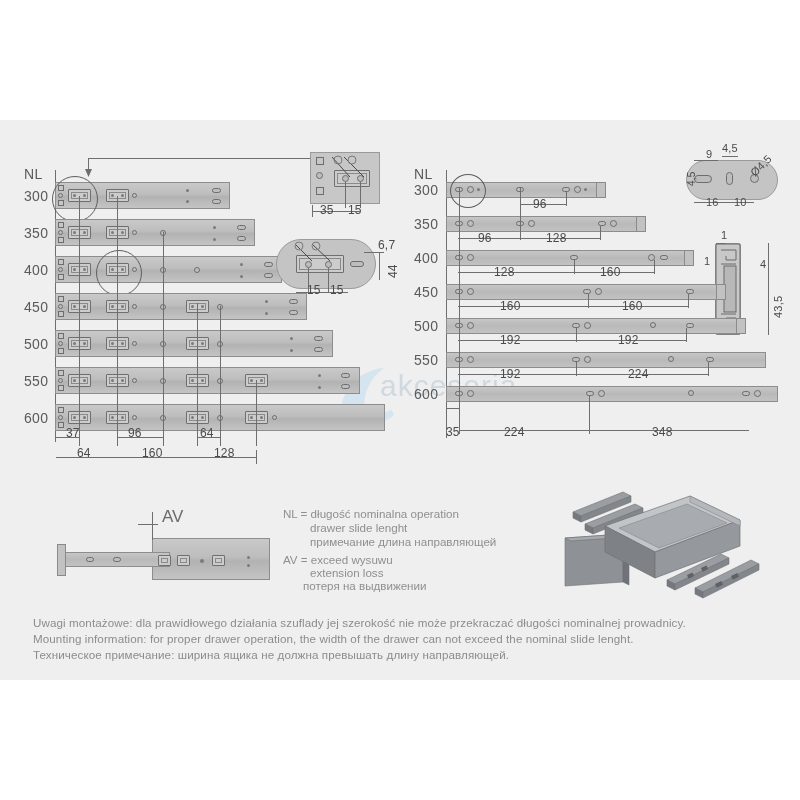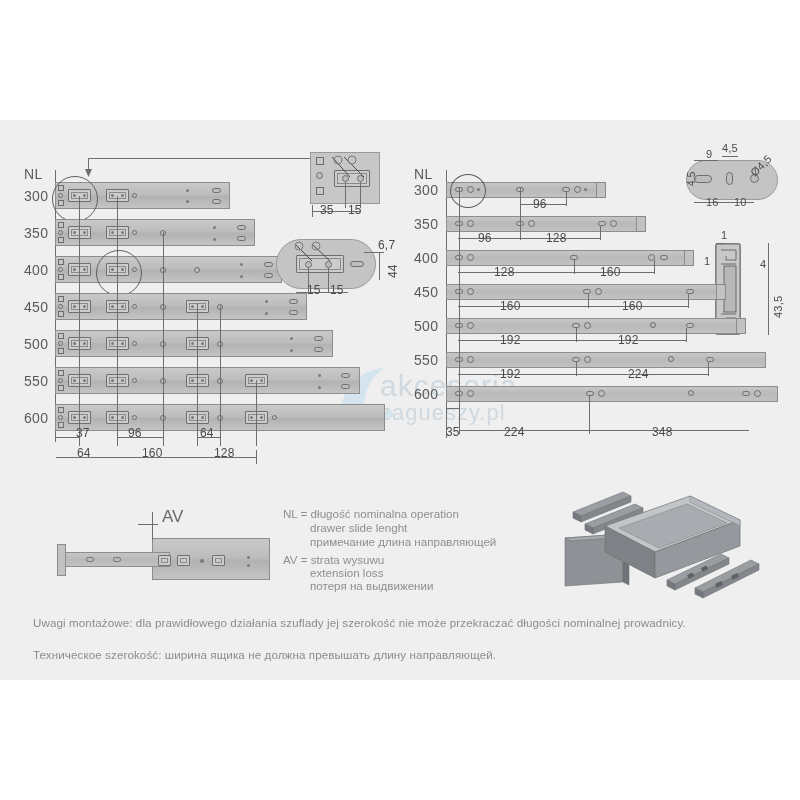--- a/index.html
+++ b/index.html
@@ -51,21 +51,20 @@
 <div id="sheet">
   <div id="canvas"></div>
 
   <div class="wmswoosh" style="left:330px;top:352px;">
     <svg width="120" height="80" viewBox="0 0 120 80">
       <path d="M10 62 C12 36 30 18 54 16 C40 26 34 40 34 56 C34 66 28 72 20 72 C14 72 10 68 10 62Z" fill="#cfe3ef" opacity="0.85"></path>
       <path d="M4 70 C20 76 44 72 60 62" stroke="#cfe3ef" stroke-width="7" fill="none" opacity="0.8" stroke-linecap="round"></path>
     </svg>
   </div>
   <div class="wm" style="left:380px;top:369px;">akcesoria</div>
-  <div class="wm2" style="left:380px;top:400px;">zagueszy.pl</div>
 
 
   <div class="hline" style="left:88px;top:158px;width:246px;"></div>
   <div class="vline" style="left:88px;top:158px;height:12px;"></div>
   <div class="arrow" style="left:84px;top:168px;">
     <svg width="9" height="9">
         <path d="M4.5 9 L1 1 L8 1 Z" fill="#6e6e6e"></path>
       </svg>
   </div>
 
@@ -222,21 +221,21 @@
   <div class="nl-lbl" style="left:24px;top:410px;">600</div>
 
   <div class="vline" style="left:79px;top:196px;height:250px;"></div>
   <div class="vline" style="left:117px;top:196px;height:250px;"></div>
   <div class="vline" style="left:163px;top:232px;height:214px;"></div>
   <div class="vline" style="left:197px;top:303px;height:143px;"></div>
   <div class="vline" style="left:220px;top:306px;height:140px;"></div>
   <div class="vline" style="left:256px;top:380px;height:66px;"></div>
 
   <div class="hline" style="left:56px;top:437px;width:23px;"></div>
-  <div class="dimtxt" style="left:76px;top:426px;">37</div>
+  <div class="dimtxt" style="left:66px;top:426px;">37</div>
   <div class="hline" style="left:117px;top:437px;width:46px;"></div>
   <div class="dimtxt" style="left:128px;top:426px;">96</div>
   <div class="hline" style="left:197px;top:437px;width:23px;"></div>
   <div class="dimtxt" style="left:200px;top:426px;">64</div>
 
   <div class="hline" style="left:56px;top:457px;width:61px;"></div>
   <div class="dimtxt" style="left:77px;top:446px;">64</div>
   <div class="hline" style="left:117px;top:457px;width:80px;"></div>
   <div class="dimtxt" style="left:142px;top:446px;">160</div>
   <div class="hline" style="left:197px;top:457px;width:59px;"></div>
@@ -448,23 +447,23 @@
   <div class="dot" style="left:247px;top:564px;width:3px;height:3px;"></div>
   <div class="slot" style="left:86px;top:557px;width:8px;height:5px;"></div>
   <div class="slot" style="left:113px;top:557px;width:8px;height:5px;"></div>
   <div class="vline" style="left:152px;top:512px;height:28px;"></div>
   <div class="hline" style="left:138px;top:524px;width:20px;"></div>
   <div class="txt" style="left:162px;top:507px;font-size:17px;color:#6b6b6b;">AV</div>
 
   <div class="legend" style="left:283px;top:507px;">NL = długość nominalna operation</div>
   <div class="legend" style="left:310px;top:521px;">drawer slide lenght</div>
   <div class="legend" style="left:310px;top:535px;">примечание длина направляющей</div>
-  <div class="legend" style="left:283px;top:553px;">AV = strata wysuwu</div>
+  <div class="legend" style="left:283px;top:553px;">AV = exceed wysuwu</div>
   <div class="legend" style="left:310px;top:566px;">extension loss</div>
-  <div class="legend" style="left:310px;top:579px;">потеря на выдвижении</div>
+  <div class="legend" style="left:303px;top:579px;">потеря на выдвижении</div>
 
   <div style="position:absolute;left:545px;top:490px;">
     <svg width="250" height="115" viewBox="0 0 250 115">
 
       <g>
         <path d="M28 22 L78 2 L86 6 L36 26 Z" fill="#9a9da1" stroke="#6f7276" stroke-width="0.6"></path>
         <path d="M28 22 L36 26 L36 32 L28 28 Z" fill="#75787c" stroke="#6f7276" stroke-width="0.6"></path>
         <path d="M36 26 L86 6 L86 12 L36 32 Z" fill="#83868a" stroke="#6f7276" stroke-width="0.6"></path>
         <path d="M40 34 L90 14 L98 18 L48 38 Z" fill="#9a9da1" stroke="#6f7276" stroke-width="0.6"></path>
         <path d="M40 34 L48 38 L48 44 L40 40 Z" fill="#75787c" stroke="#6f7276" stroke-width="0.6"></path>
@@ -494,14 +493,15 @@
         <path d="M150 98 L206 70 L214 74 L158 102 Z" fill="#9a9da1" stroke="#6f7276" stroke-width="0.6"></path>
         <path d="M150 98 L158 102 L158 108 L150 104 Z" fill="#75787c" stroke="#6f7276" stroke-width="0.6"></path>
         <path d="M158 102 L214 74 L214 80 L158 108 Z" fill="#83868a" stroke="#6f7276" stroke-width="0.6"></path>
         <rect x="170" y="94" width="7" height="4" fill="#5e6165" transform="rotate(-25 170 94)"></rect>
         <rect x="186" y="86" width="7" height="4" fill="#5e6165" transform="rotate(-25 186 86)"></rect>
       </g>
     </svg>
   </div>
 
   <div class="note" style="left:33px;top:616px;text-align:right;">Uwagi montażowe: dla prawidłowego działania szuflady jej szerokość nie może przekraczać długości nominalnej prowadnicy.</div>
-  <div class="note" style="left:33px;top:648px;">Техническое szerokość: ширина ящика не должна превышать длину направляющей.</div>
+  <div class="note" style="left:33px;top:632px;">Mounting information: for proper drawer operation, the width of the drawer can not exceed the nominal slide lenght.</div>
+  <div class="note" style="left:33px;top:648px;">Техническое примечание: ширина ящика не должна превышать длину направляющей.</div>
 </div>
 
 </body></html>

